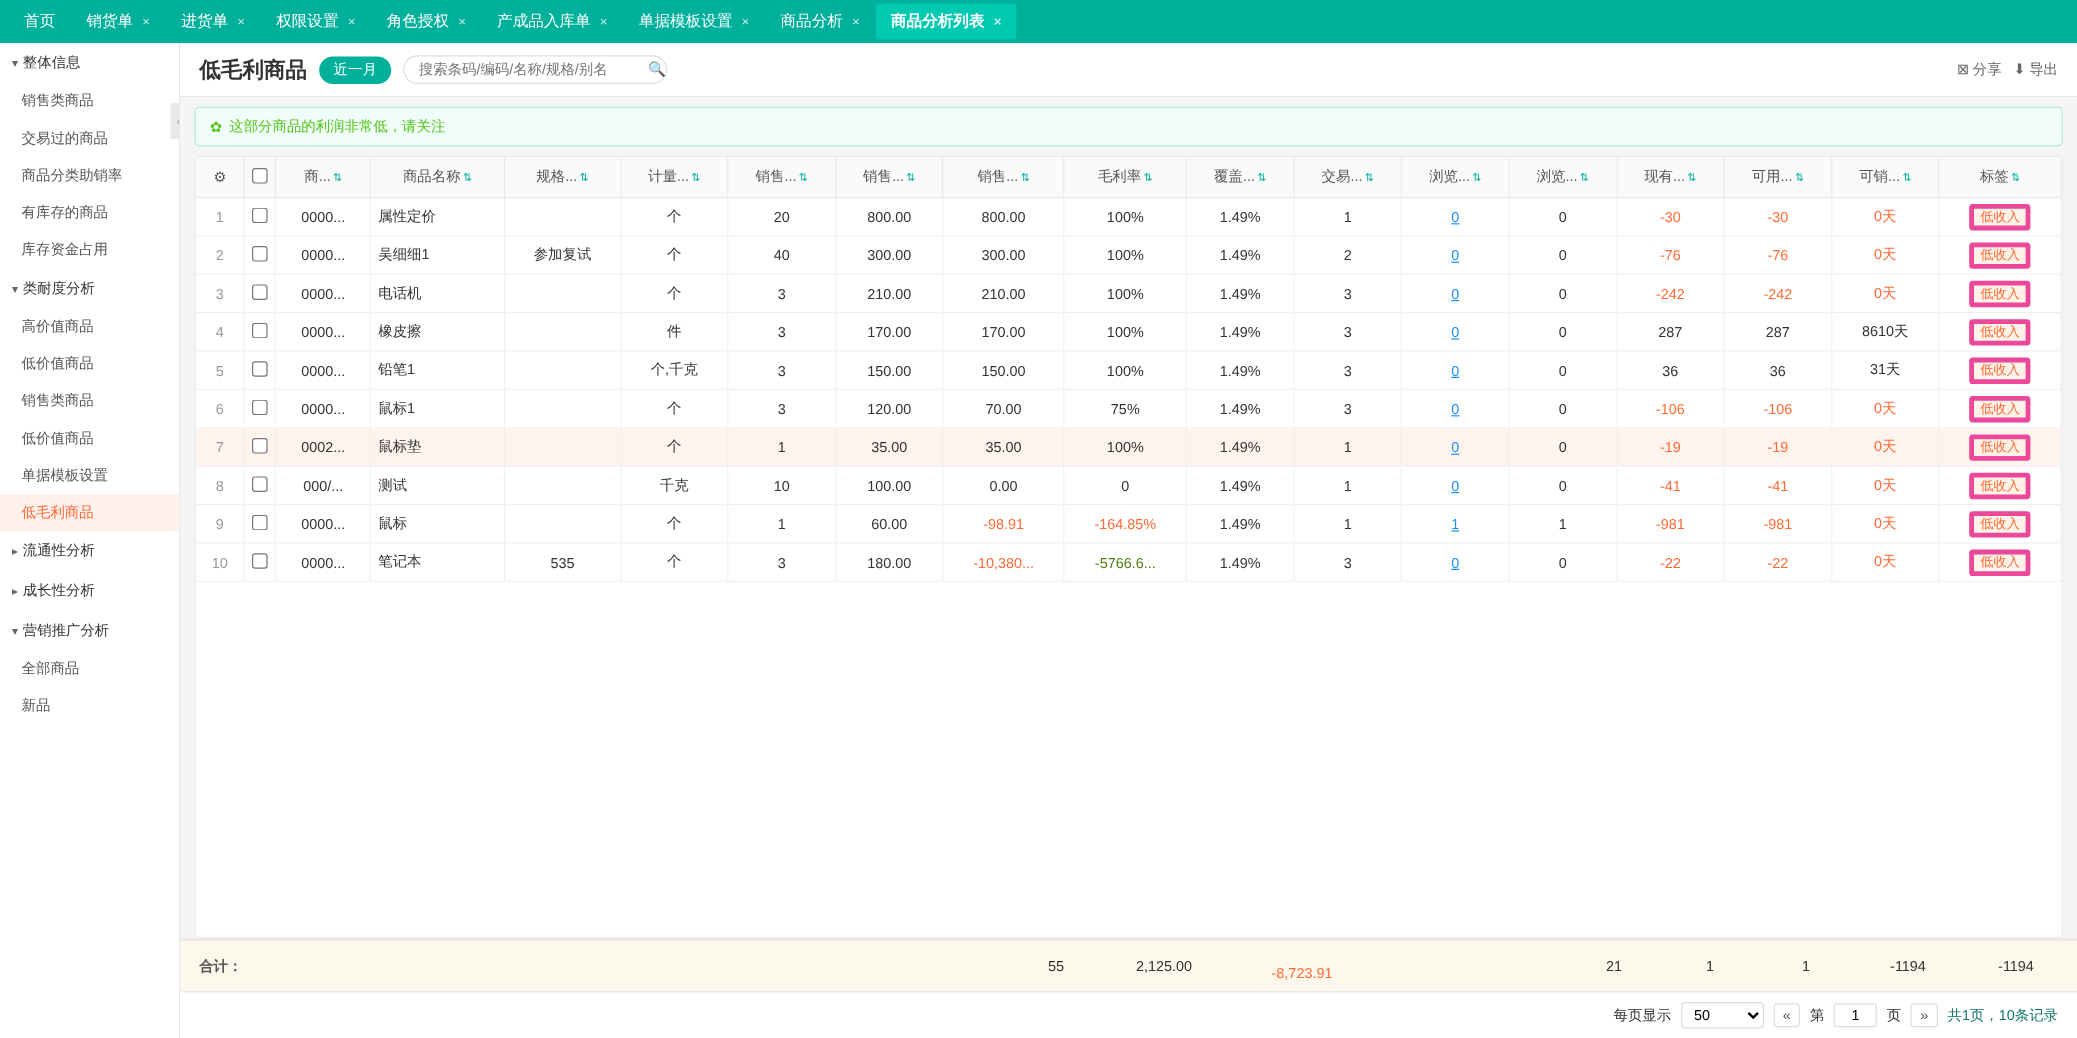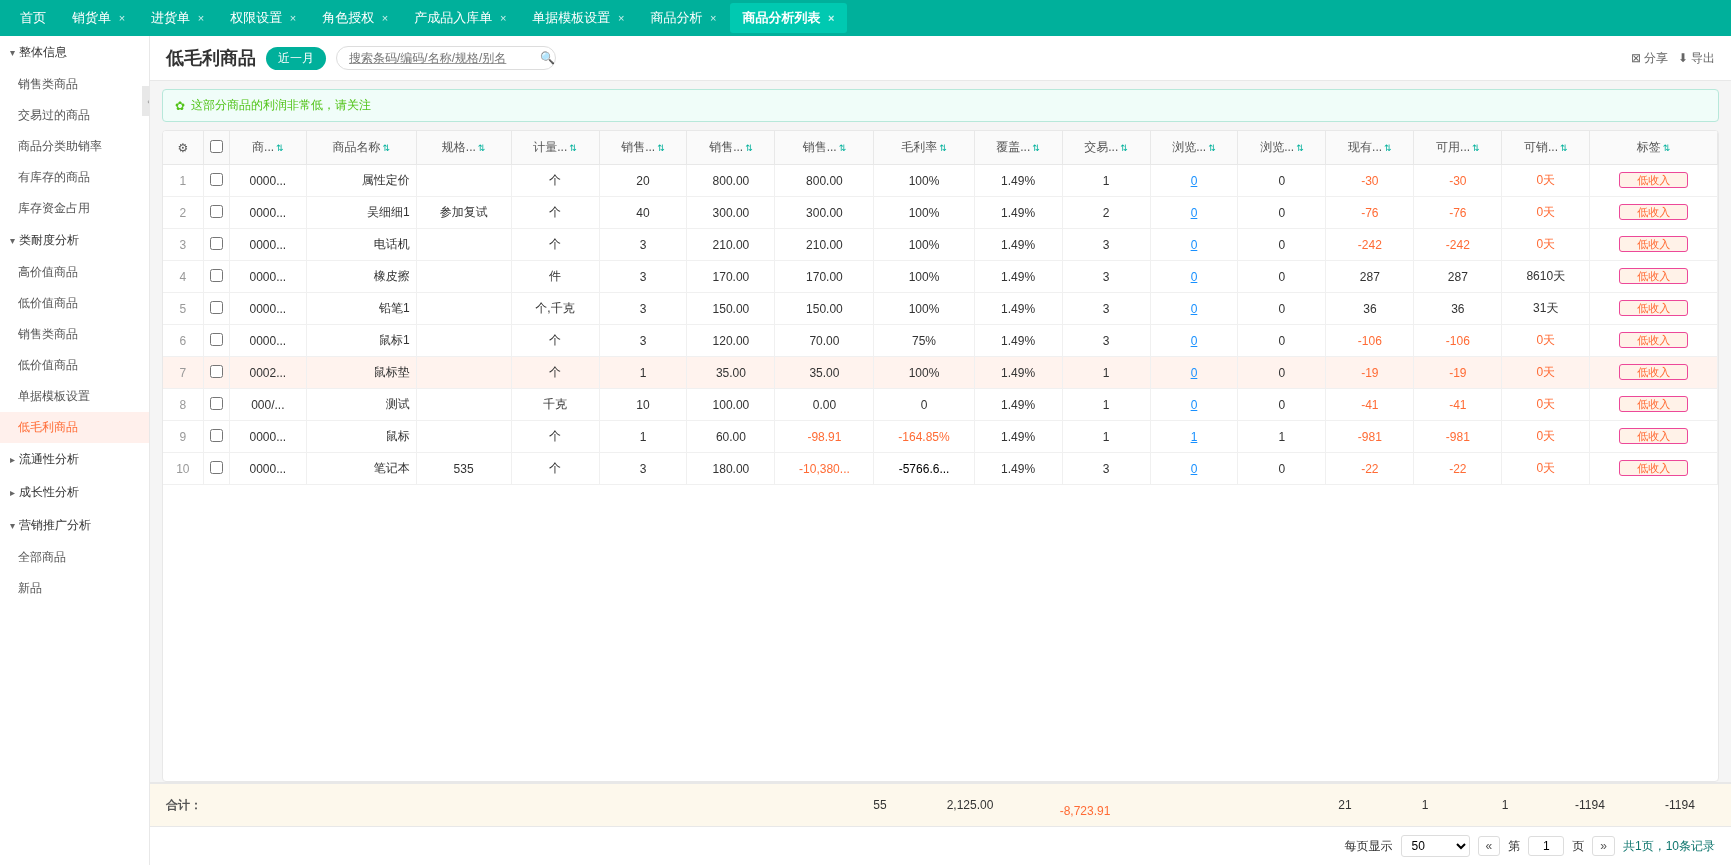--- a/index.html
+++ b/index.html
@@ -105,21 +105,20 @@
       cursor: pointer;
     }
     .search-box {
       border: 1px solid #ddd;
       border-radius: 16px;
       padding: 4px 12px;
       font-size: 12px;
       width: 220px;
       outline: none;
       color: #999;
-      text-decoration: underline;
     }
     .search-icon { color: #00b09b; margin-left: -26px; cursor: pointer; }
     .header-actions {
       margin-left: auto;
       display: flex;
       gap: 10px;
     }
     .action-btn {
       color: #666;
       cursor: pointer;
@@ -173,28 +172,28 @@
     }
     thead th .sort-icon { color: #00b09b; margin-left: 2px; font-size: 9px; }
     tbody tr { border-bottom: 1px solid #f0f0f0; }
     tbody tr.highlighted { background: #fff3ee; }
     tbody td {
       padding: 7px 6px;
       text-align: center;
       border-right: 1px solid #f0f0f0;
       white-space: nowrap;
     }
-    .td-left { text-align: right; }
+    .td-left { text-align: left; }
     .text-blue { color: #1890ff; text-decoration: underline; cursor: pointer; }
     .tag-low-income {
       background: #fff2e8;
       color: #ff6b35;
-      border: 1px solid #ec4899;
+      border: 4px solid #ec4899;
       border-radius: 3px;
-      padding: 1px 17px;
+      padding: 1px 5px;
       font-size: 11px;
     }
     .checkbox-cell { width: 24px; }
 
     
     .table-footer {
       background: #fdf8ec;
       border-top: 2px solid #e8e8e8;
       padding: 8px 16px;
       display: flex;
@@ -540,21 +539,21 @@
             <tr>
       <td style="color: rgb(153, 153, 153);">10</td>
       <td class="checkbox-cell"><input type="checkbox" style=""></td>
       <td>0000...</td>
       <td class="td-left">笔记本</td>
       <td>535</td>
       <td>个</td>
       <td>3</td>
       <td>180.00</td>
       <td style="color:#ff6b35;">-10,380...</td>
-      <td style="color:#000000;margin-left:16px;">-5766.6...</td>
+      <td style="color:#4d7c0f;margin-left:16px;">-5766.6...</td>
       <td>1.49%</td>
       <td>3</td>
       <td class="text-blue">0</td>
       <td>0</td>
       <td style="color:#ff6b35;">-22</td>
       <td style="color:#ff6b35;">-22</td>
       <td style="color:#ff6b35;">0天</td>
       <td><span class="tag-low-income">低收入</span></td>
     </tr>
           </tbody>

